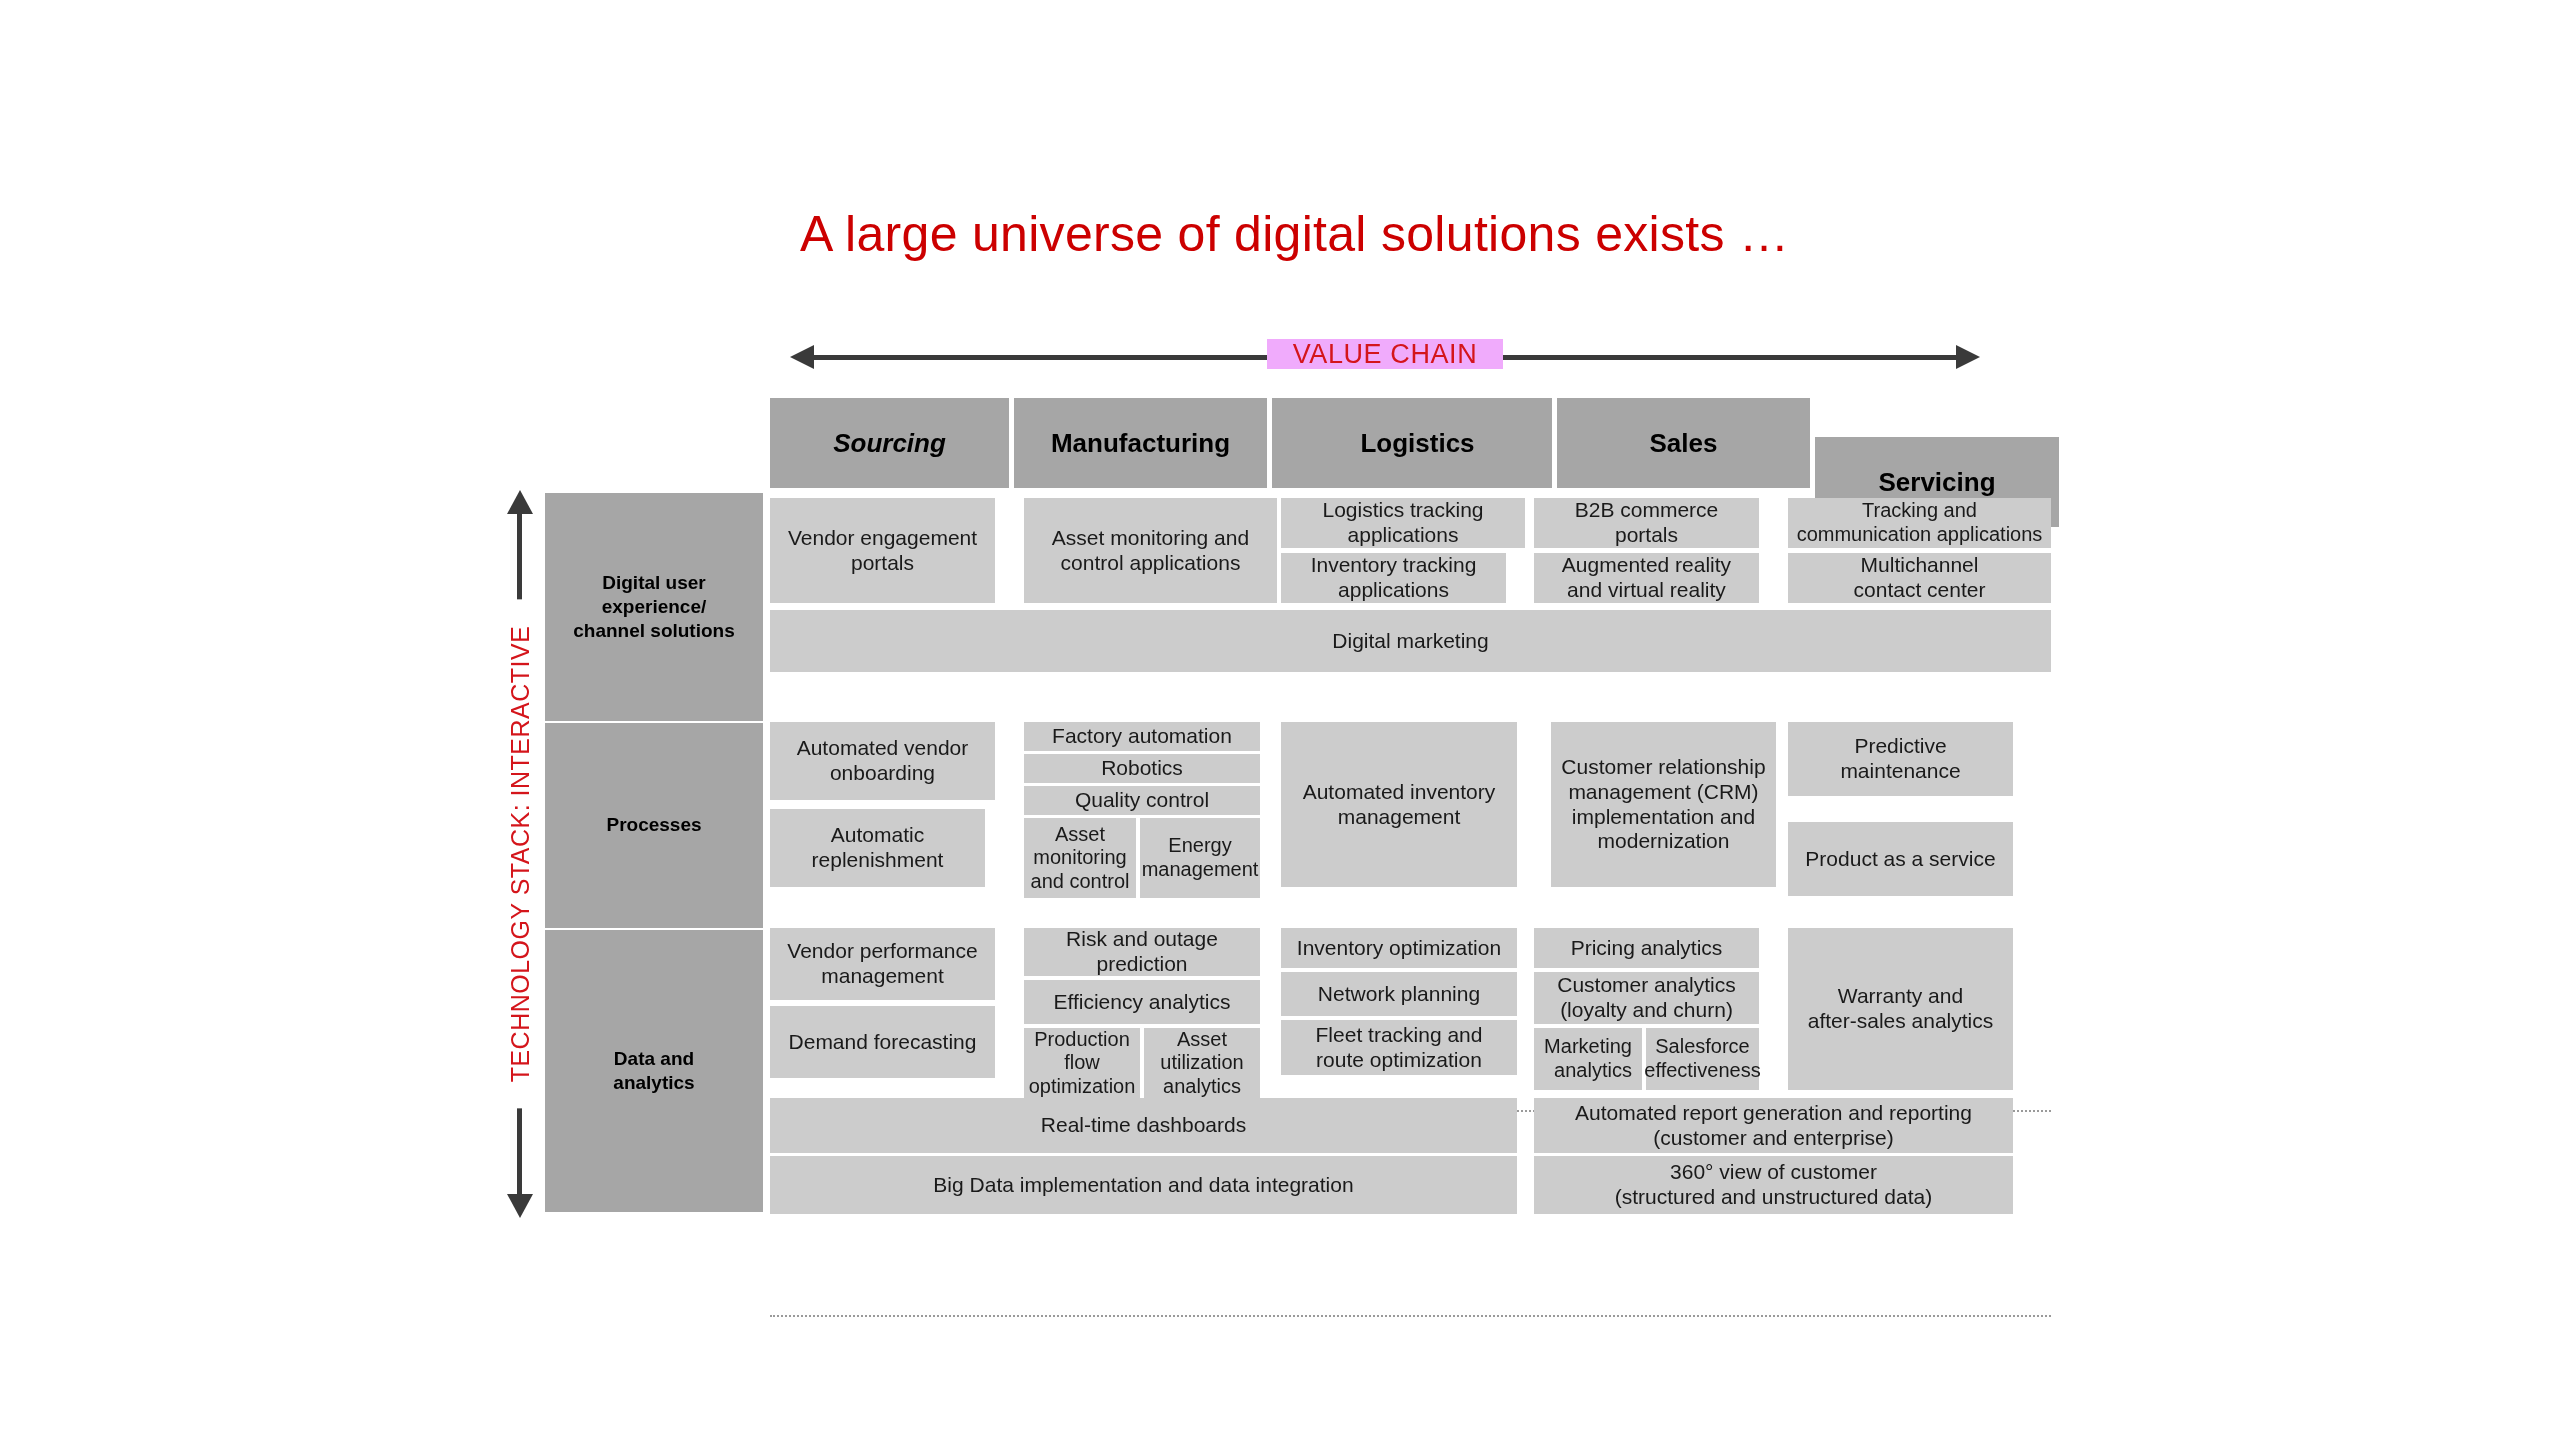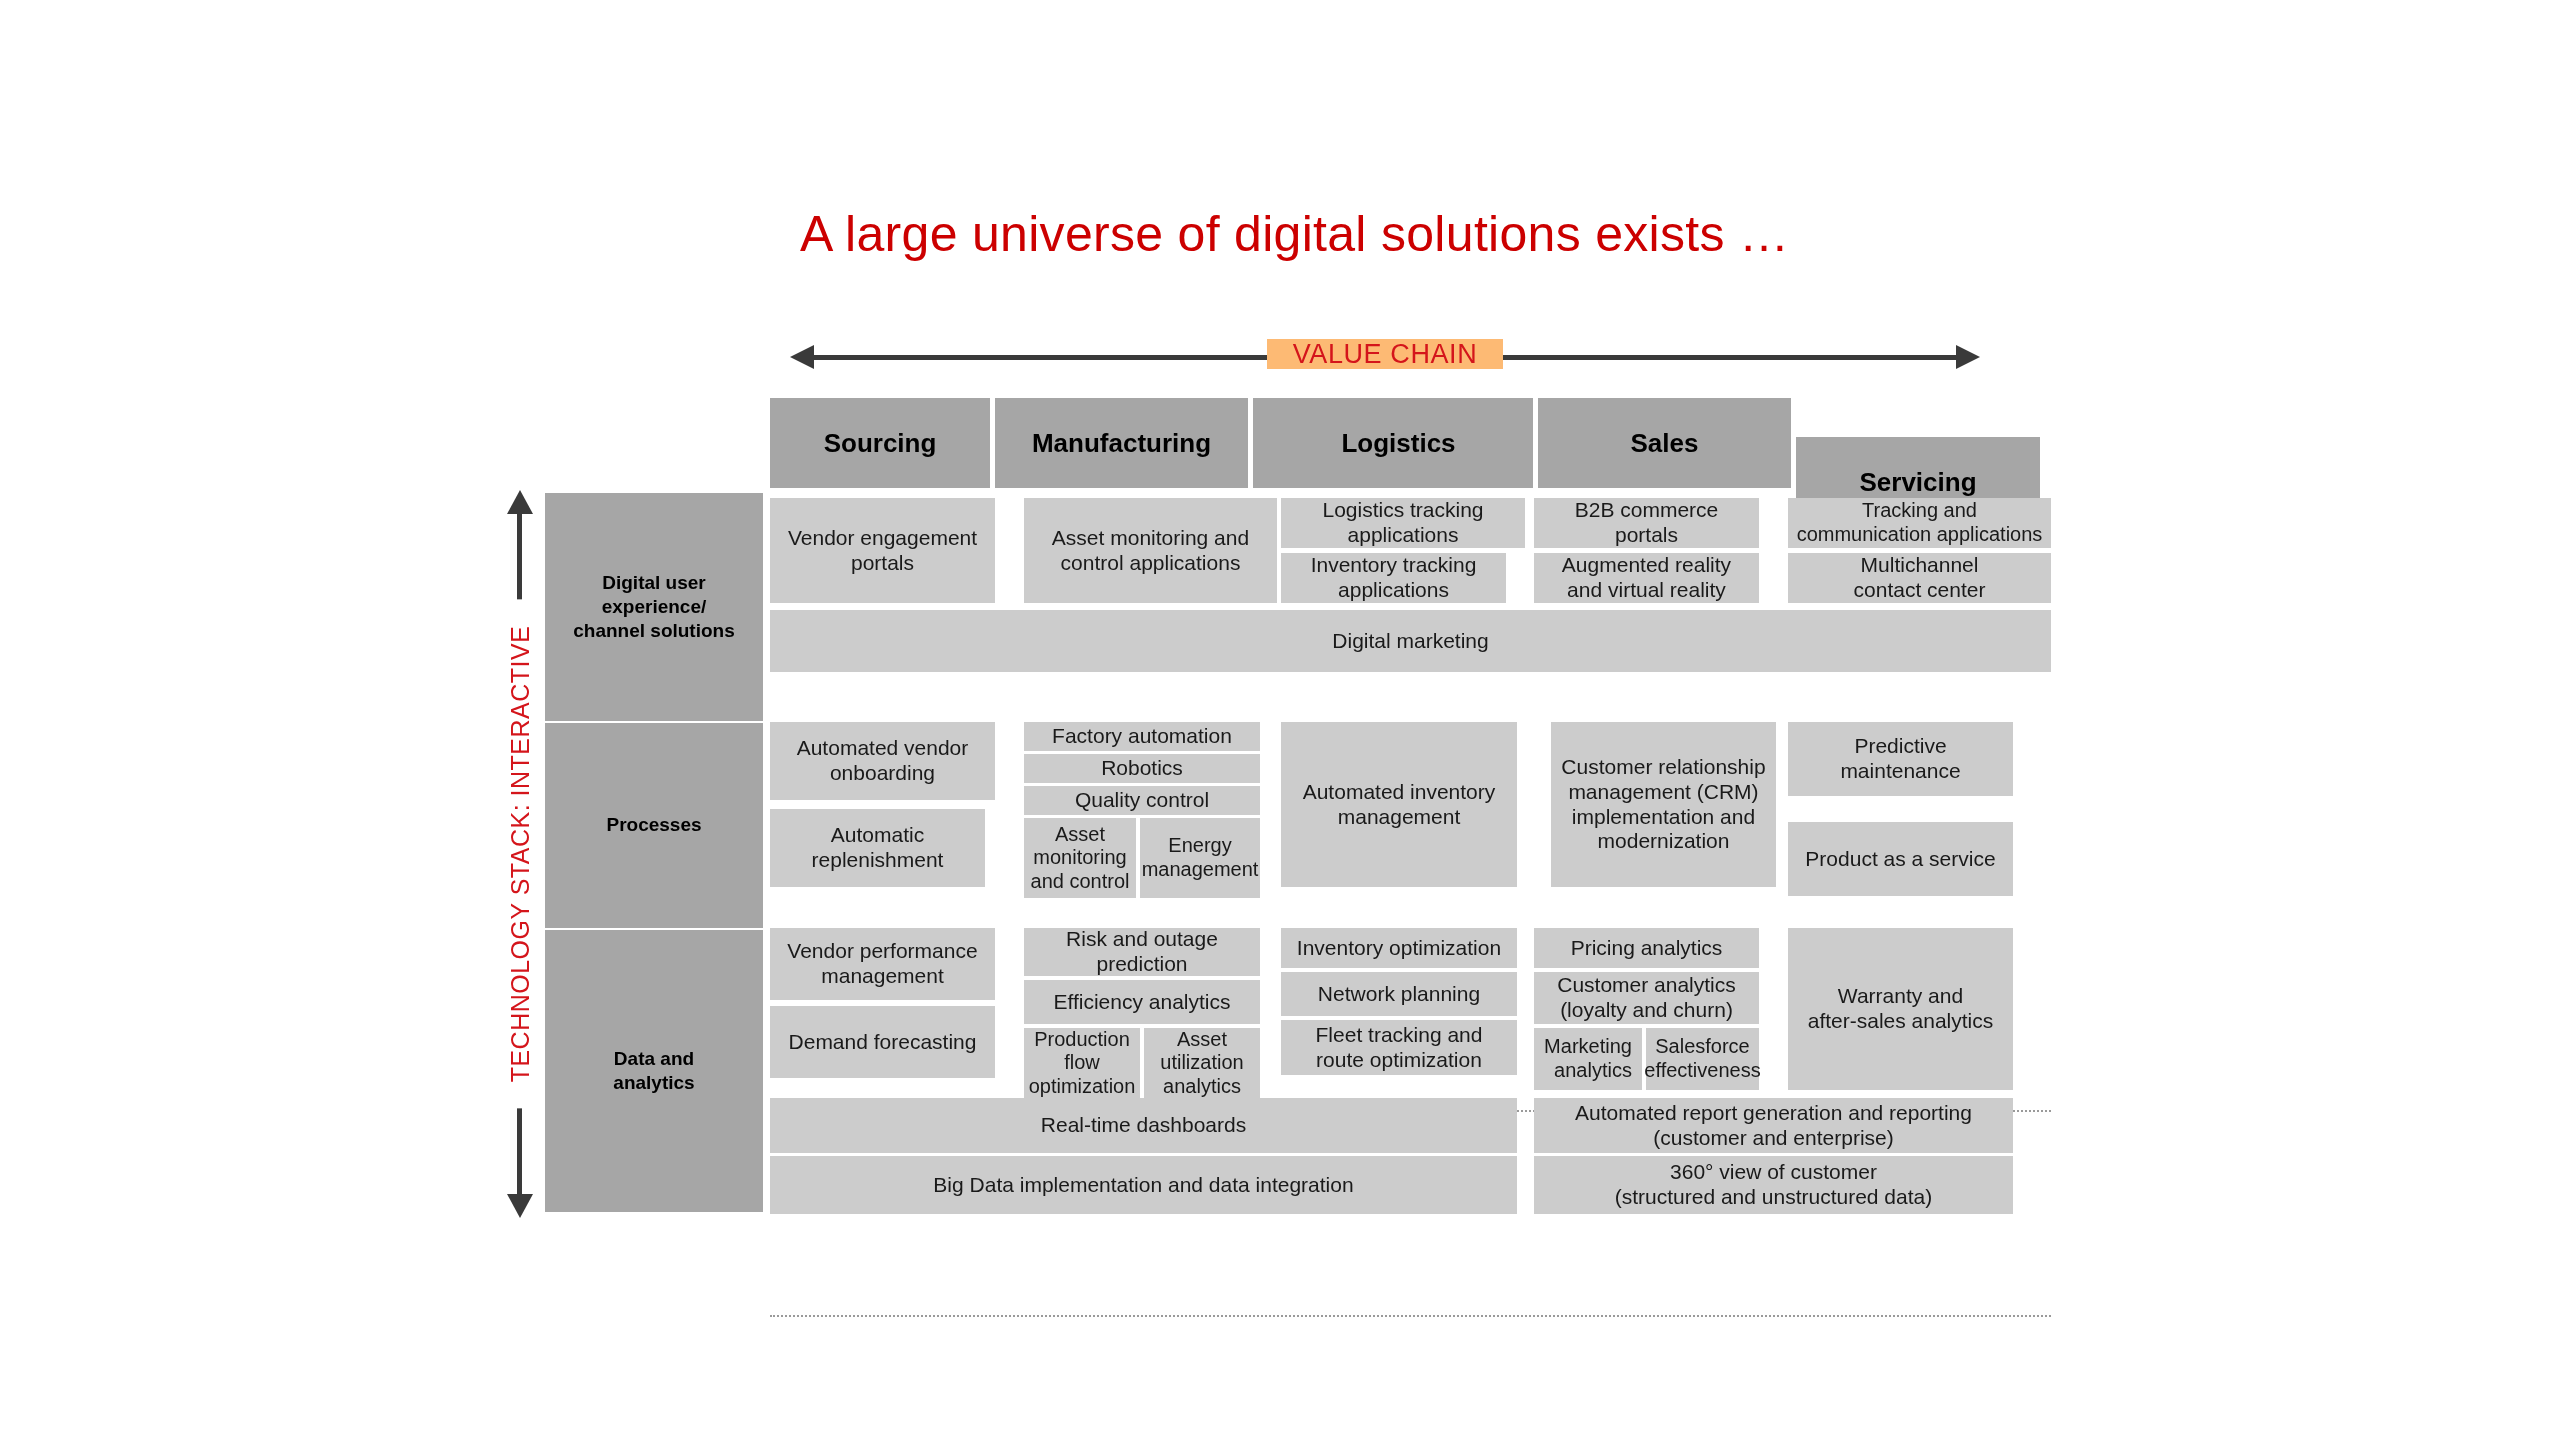--- a/index.html
+++ b/index.html
@@ -65,21 +65,21 @@
   #vc-label {
     position: absolute;
     left: 0; right: 0;
     top: 2px;
     text-align: center;
     color: #d4151b;
     font-size: 27px;
     letter-spacing: 0.6px;
   }
   #vc-label span {
-    background: #fdba74;
+    background: #f0abfc;
     padding: 0 26px;
   }
 
   
   #techstack {
     position: absolute;
     left: 496px;
     top: 490px;
     width: 48px;
     height: 728px;
@@ -140,21 +140,21 @@
   .head-cell {
     background: #a6a6a6;
     height: 90px;
     display: flex;
     align-items: center;
     justify-content: center;
     font-size: 26px;
     font-weight: bold;
     color: #000000;
   }
-  .hc0 { width: 220px; }
+  .hc0 { width: 239px; font-style: italic; }
   .hc1 { width: 253px; }
   .hc2 { width: 269px; padding-left: 11px; }
   .hc3 { width: 253px; }
   .hc4 { width: 244px; margin-top: 39px; }
 
   .row-label {
     position: absolute;
     left: 0px;
     width: 218px;
     background: #a6a6a6;

